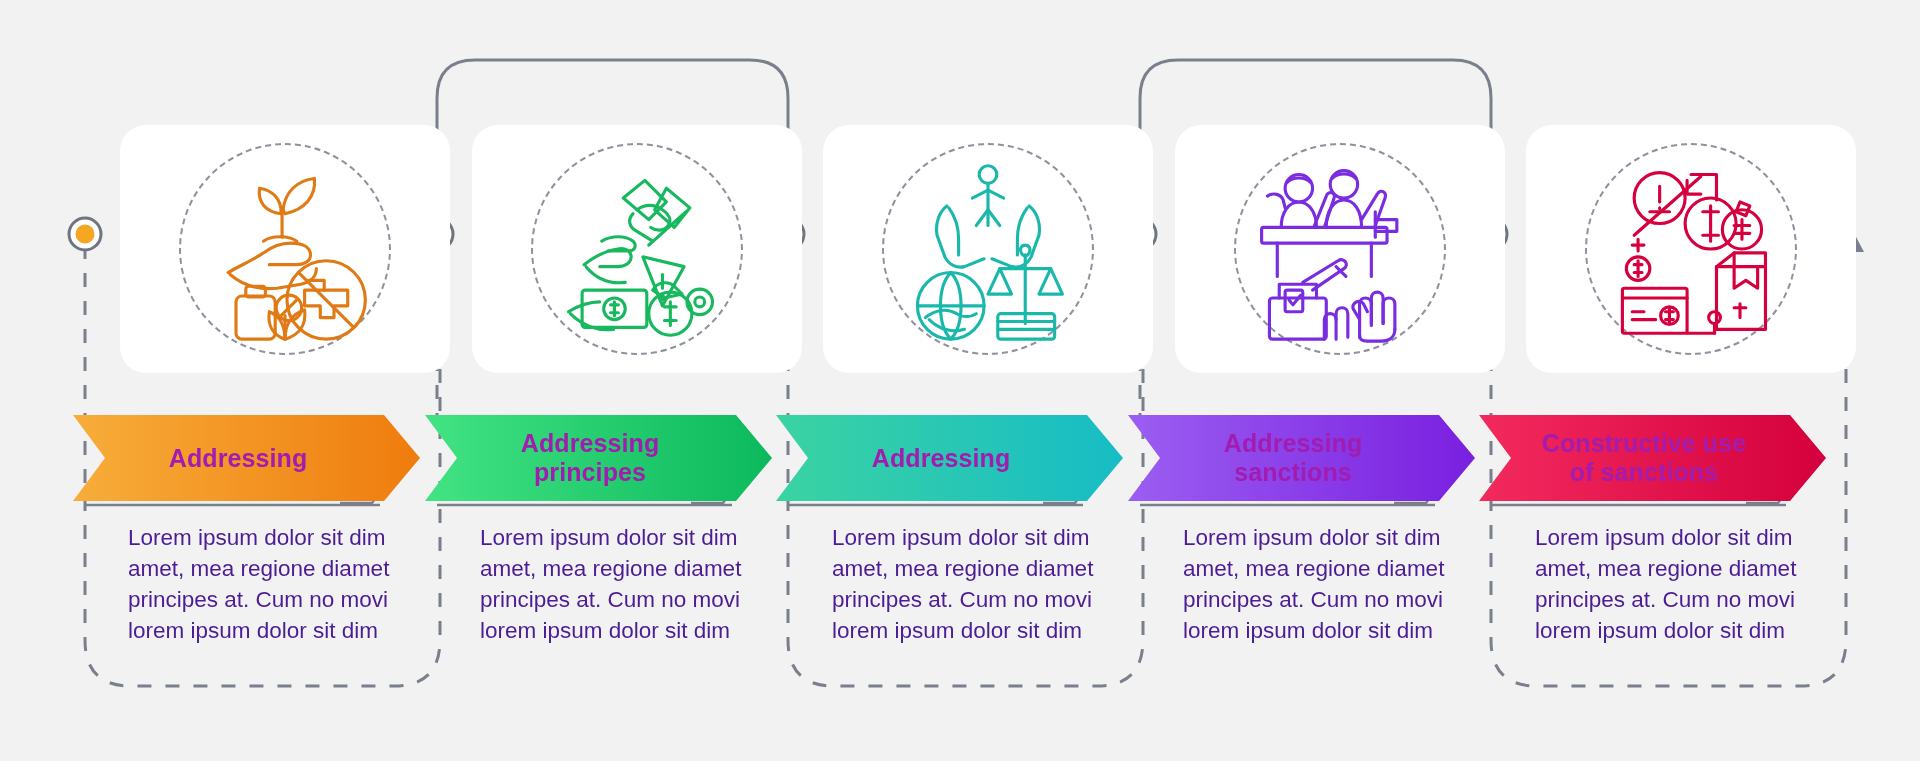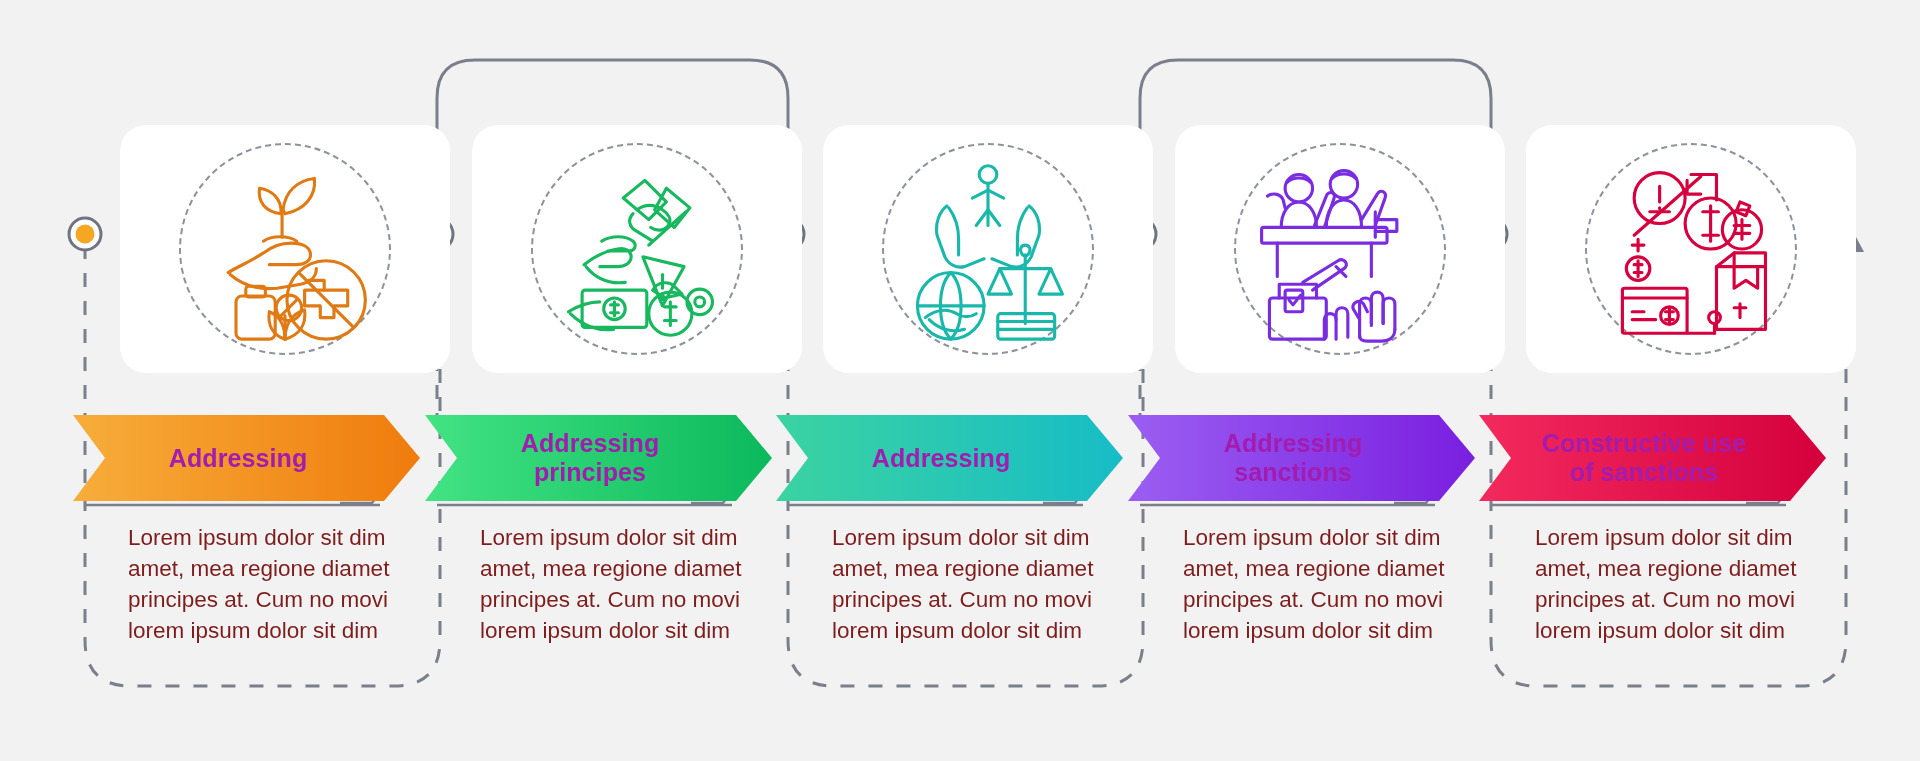--- a/index.html
+++ b/index.html
@@ -59,21 +59,21 @@
     text-align: center;
     white-space: nowrap;
     pointer-events: none;
   }
 
   
   .desc {
     position: absolute;
     top: 522px;
     width: 290px;
-    color: #7f1d1d;
+    color: #4c1d95;
     font-size: 22.5px;
     line-height: 31px;
     text-align: left;
   }
 </style>
 </head>
 <body>
 
 <div id="stage">
 

